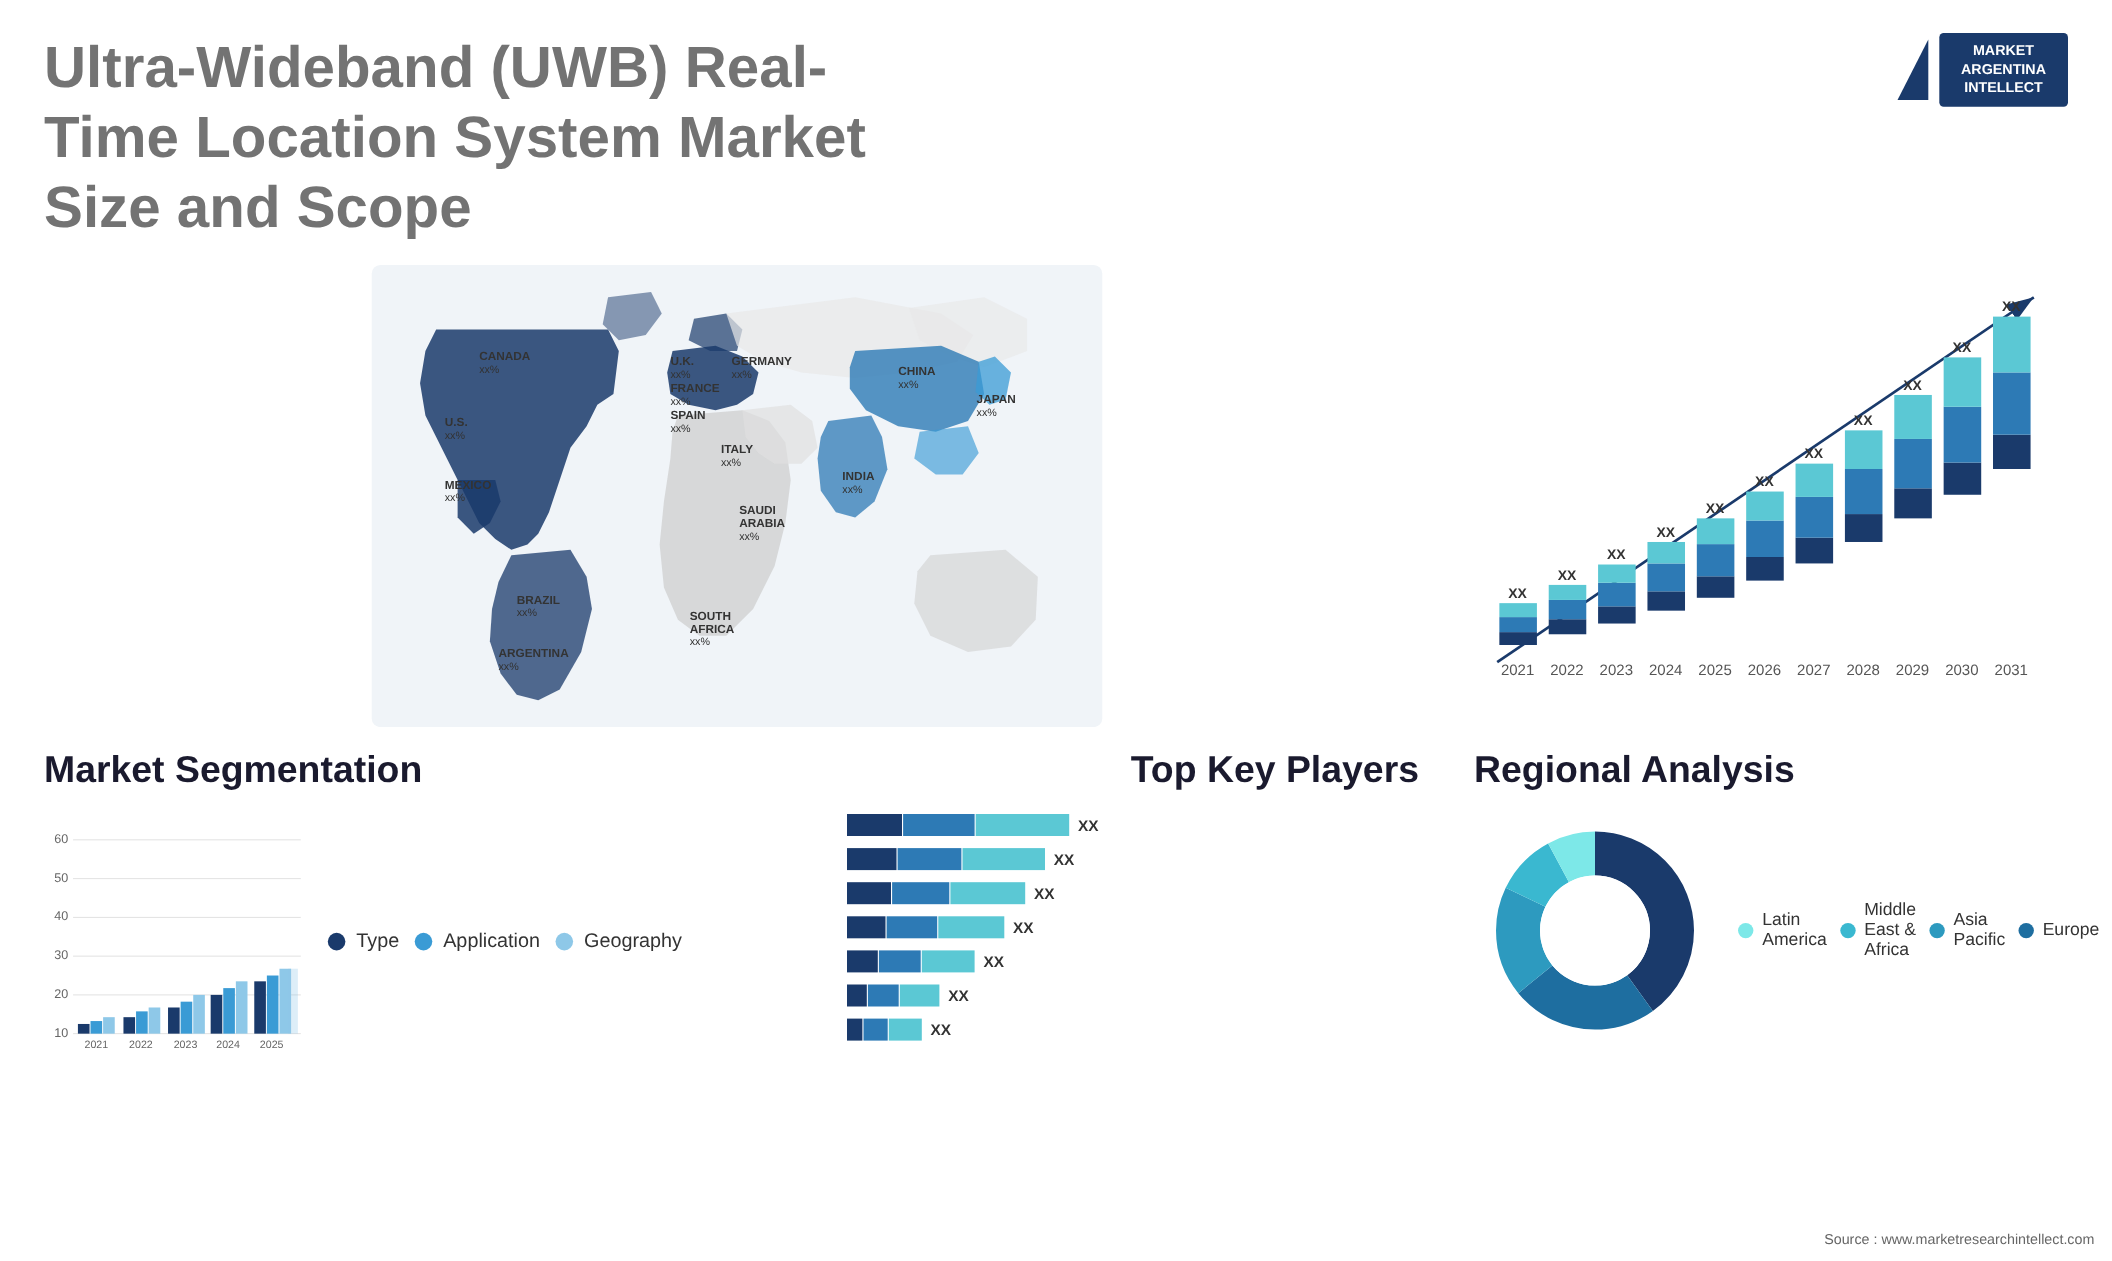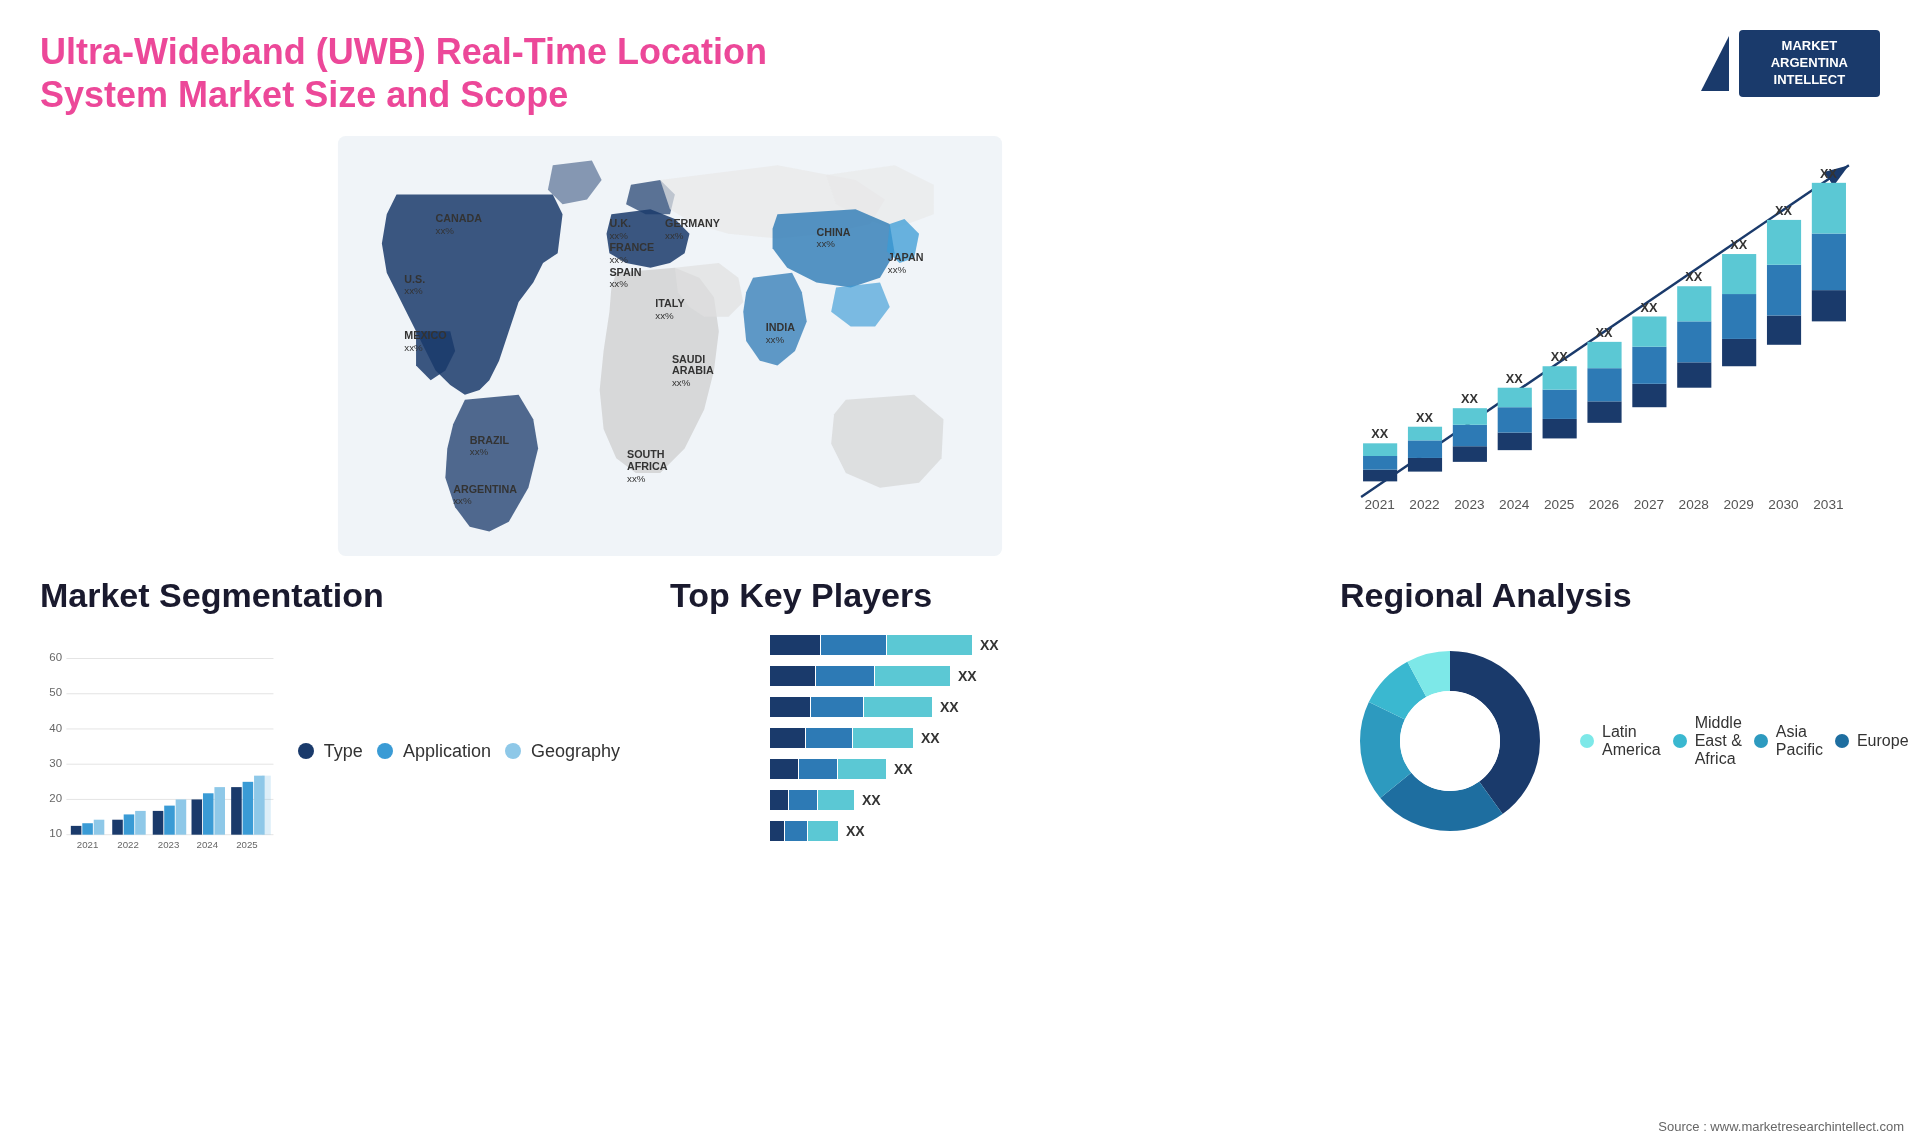--- a/index.html
+++ b/index.html
@@ -13,35 +13,35 @@
     }
 
     
     .header {
       display: flex;
       justify-content: space-between;
       align-items: flex-start;
       padding: 30px 40px 10px 40px;
     }
     .page-title {
-      font-size: 36px;
+      font-size: 53px;
       font-weight: 700;
-      color: #ec4899;
+      color: #737373;
       max-width: 800px;
       line-height: 1.2;
     }
     .logo-area {
       display: flex;
       align-items: center;
       gap: 10px;
     }
     .logo-box {
       background: #1a3a6b;
       color: white;
-      padding: 8px 32px;
+      padding: 8px 20px;
       border-radius: 4px;
       font-size: 13px;
       font-weight: 700;
       text-align: center;
       line-height: 1.3;
     }
     .logo-triangle {
       width: 0;
       height: 0;
       border-left: 28px solid transparent;
@@ -80,20 +80,21 @@
       grid-column: 1 / 2;
       grid-row: 2 / 3;
       padding: 10px 20px;
     }
 
     
     .players-section {
       grid-column: 2 / 3;
       grid-row: 2 / 3;
       padding: 10px 30px;
+      text-align: right;
     }
 
     
     .regional-section {
       grid-column: 3 / 4;
       grid-row: 2 / 3;
       padding: 10px 20px;
     }
 
     .section-title {

